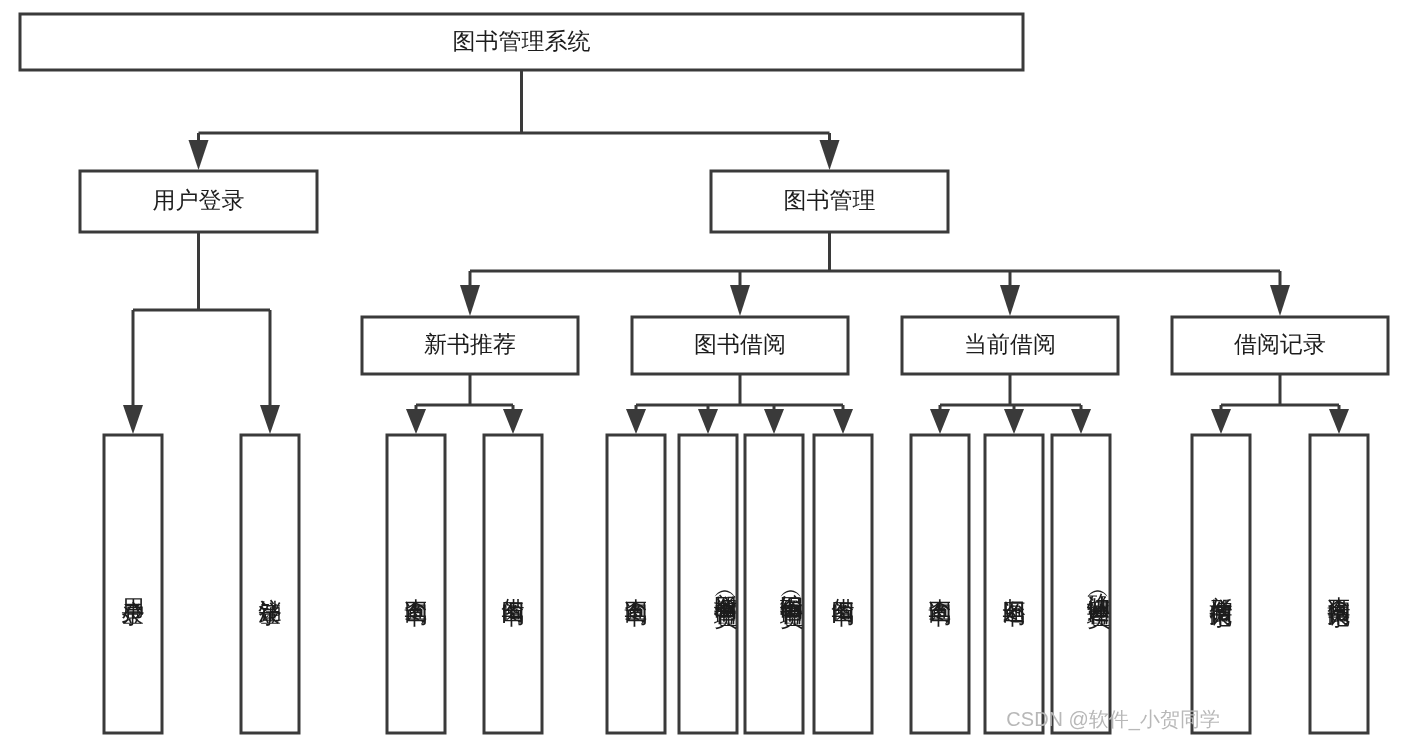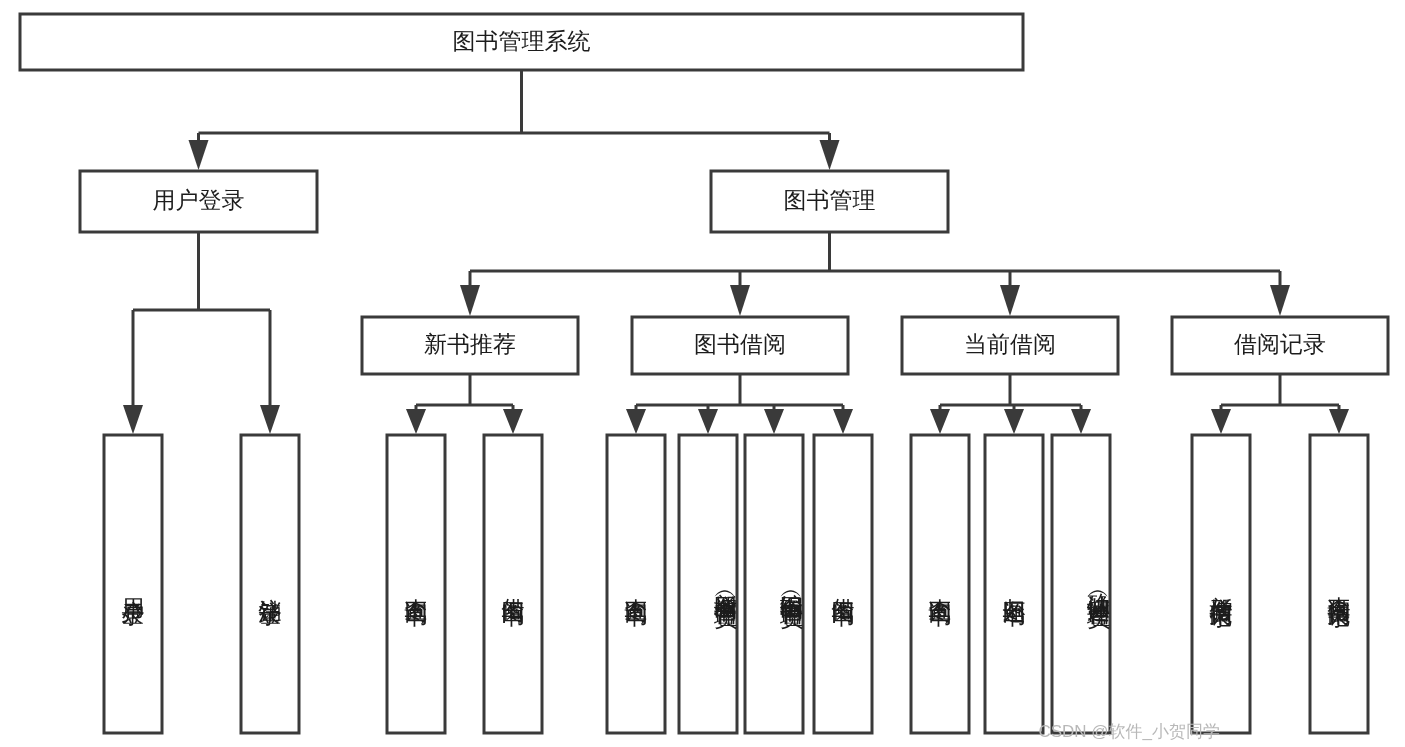--- a/index.html
+++ b/index.html
@@ -66,23 +66,23 @@
     line-height: 1.0;
     color: #1c1c1c;
     letter-spacing: 2px;
     white-space: nowrap;
     text-align: center;
     pointer-events: none;
   }
   .watermark {
     position: absolute;
     right: 8px;
-    bottom: 4px;
-    font-family: "Liberation Sans", "DejaVu Sans", sans-serif;
-    font-size: 17px;
+    bottom: 14px;
+    font-family: "Liberation Sans", "DejaVu Sans", sans-serif;
+    font-size: 20px;
     color: #b8b8b8;
     white-space: nowrap;
     pointer-events: none;
   }
 </style>
 </head>
 <body>
 
 <div id="diagram-root">
 

